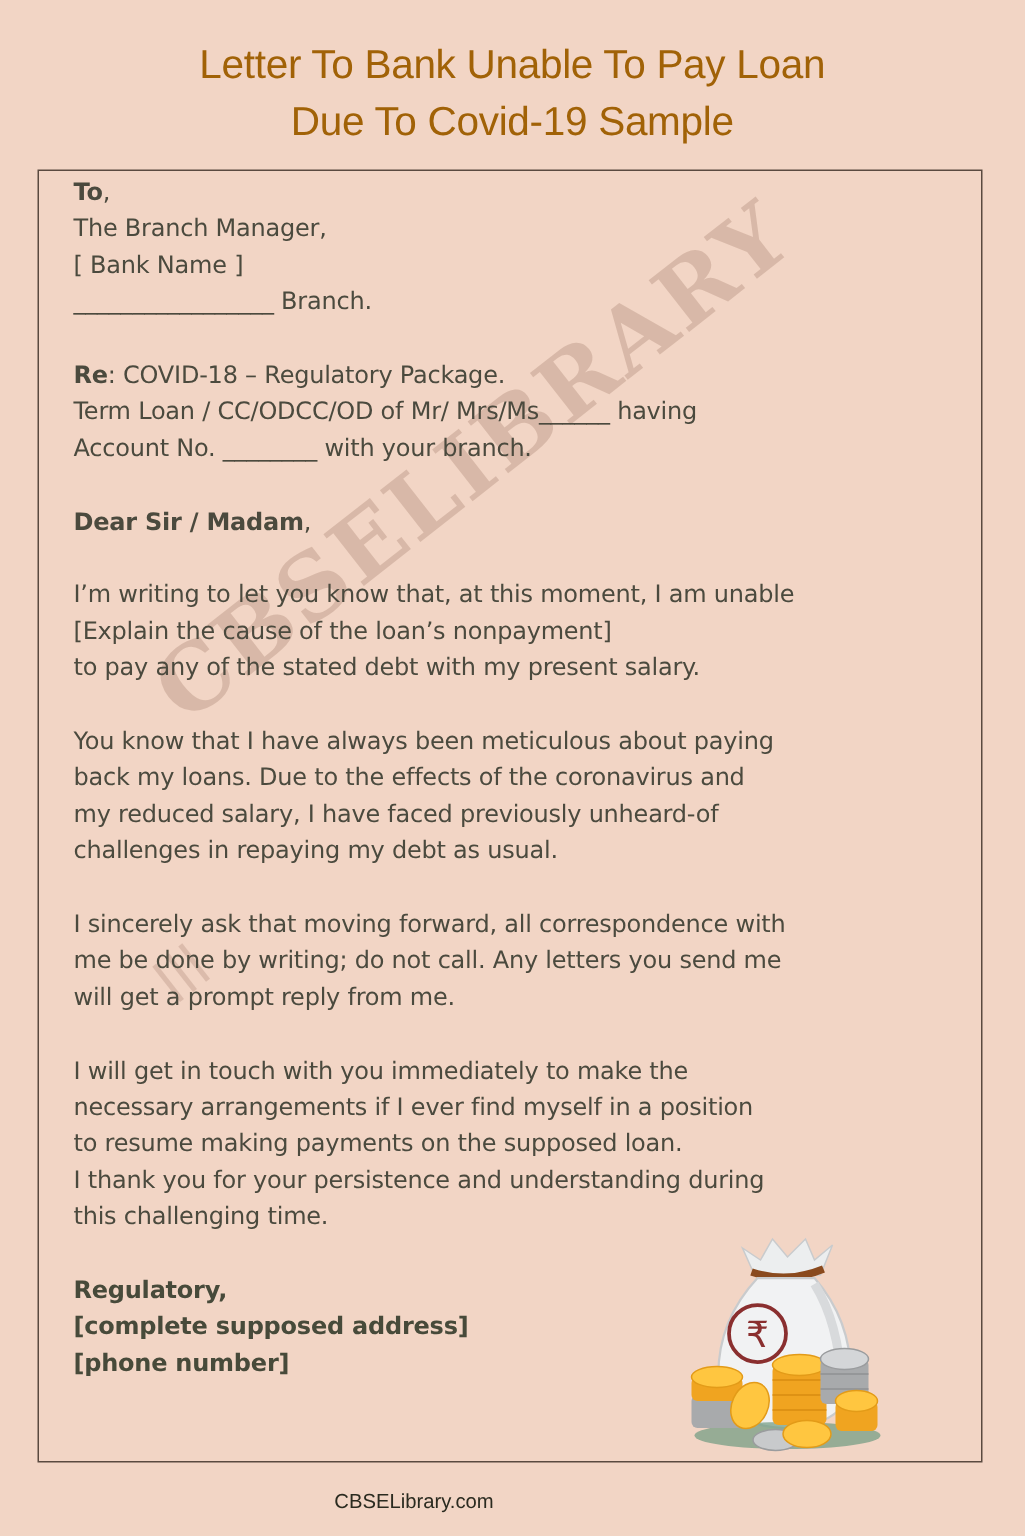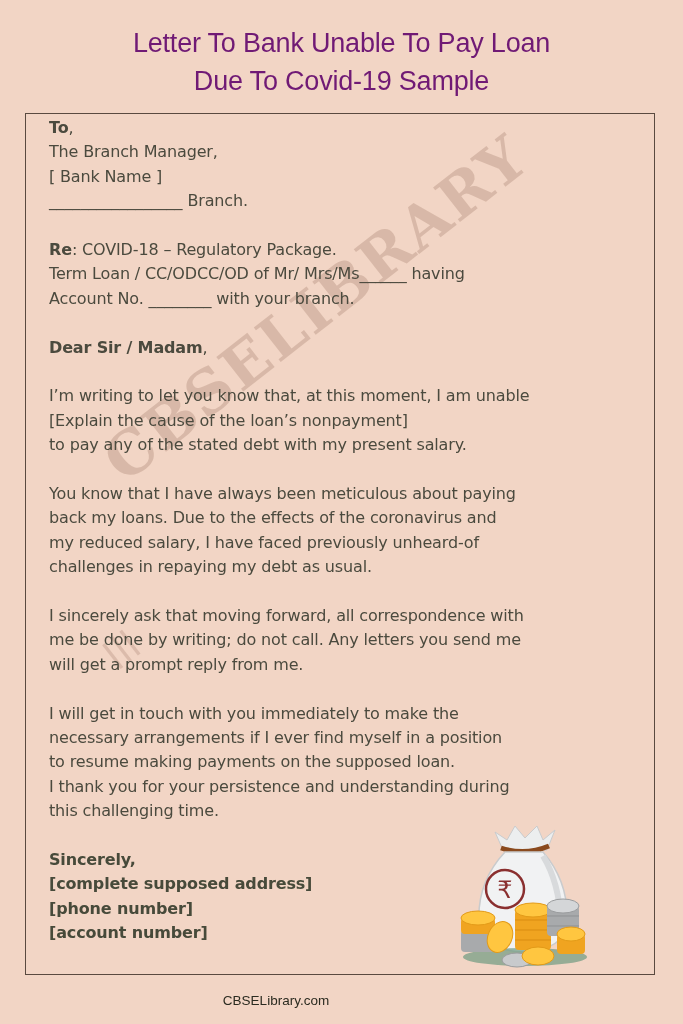--- a/index.html
+++ b/index.html
@@ -8,21 +8,21 @@
     background:#F2D5C5;
     font-family:"DejaVu Sans", sans-serif;
     color:#4b4a3e;
     position:relative;
   }
   .title {
     position:absolute; left:0; top:24px; width:683px;
     text-align:center;
     font-family:"Liberation Sans", sans-serif;
     font-size:27px; line-height:38px;
-    color:#701a75;
+    color:#a16207;
     letter-spacing:-0.2px;
   }
   .title div { white-space:nowrap; }
   .letter-box {
     position:absolute; left:25px; top:113px;
     width:630px; height:862px;
     border:1.5px solid #5a4a40;
     box-sizing:border-box;
   }
   .content {
@@ -122,24 +122,23 @@
     <div class="line">I will get in touch with you immediately to make the</div>
     <div class="line">necessary arrangements if I ever find myself in a position</div>
     <div class="line">to resume making payments on the supposed loan.</div>
     <div class="line">I thank you for your persistence and understanding during</div>
     <div class="line">this challenging time.</div>
   </div>
 
   <div class="gap"></div>
 
   <div>
-    <div class="line sig">Sincerely,</div>
+    <div class="line sig">Regulatory,</div>
     <div class="line sig">[complete supposed address]</div>
     <div class="line sig">[phone number]</div>
-    <div class="line sig">[account number]</div>
   </div>
 </div>
 
 <div class="moneybag">
   <svg width="135" height="150" viewBox="0 0 135 150">
 
     <path d="M40 10 L52 18 L60 4 L70 16 L82 4 L88 18 L100 8 L92 28 L48 28 Z" fill="#eceeef" stroke="#c9cbcd" stroke-width="1"></path>
 
     <path d="M46 26 Q70 34 94 24" stroke="#8a4a1e" stroke-width="5" fill="none"></path>
     <path d="M84 30 Q95 45 100 58" stroke="#8a4a1e" stroke-width="4" fill="none"></path>

